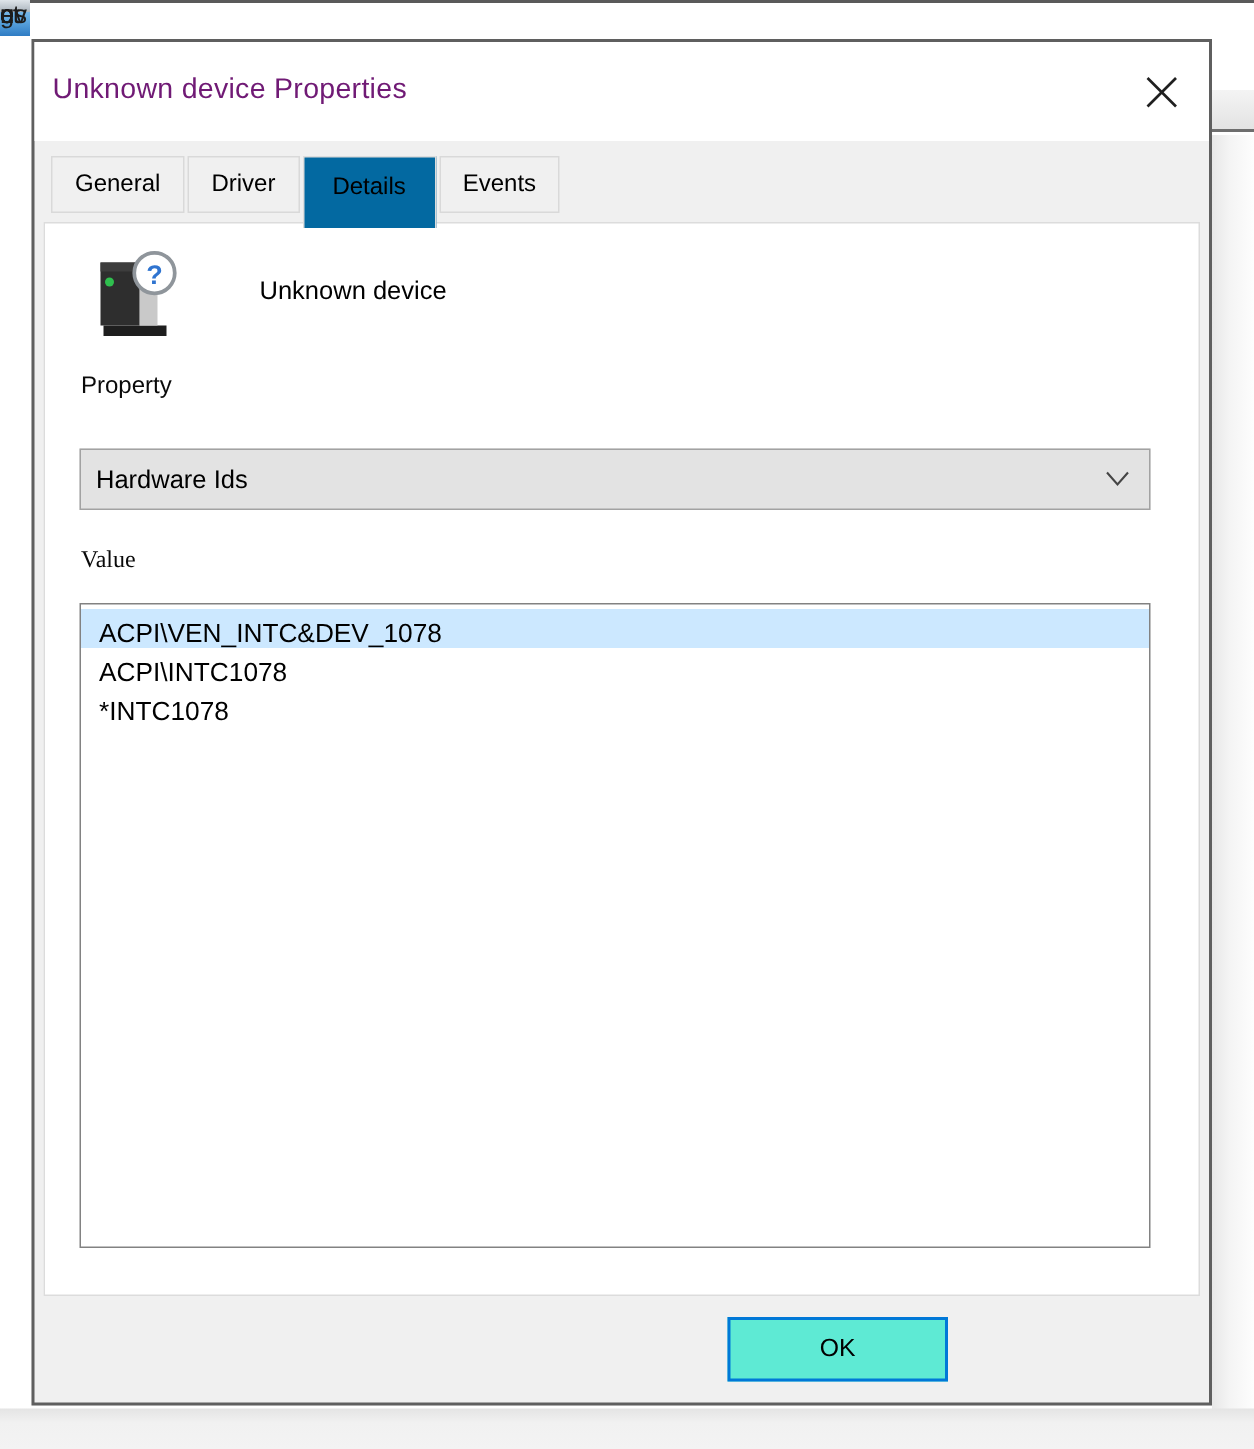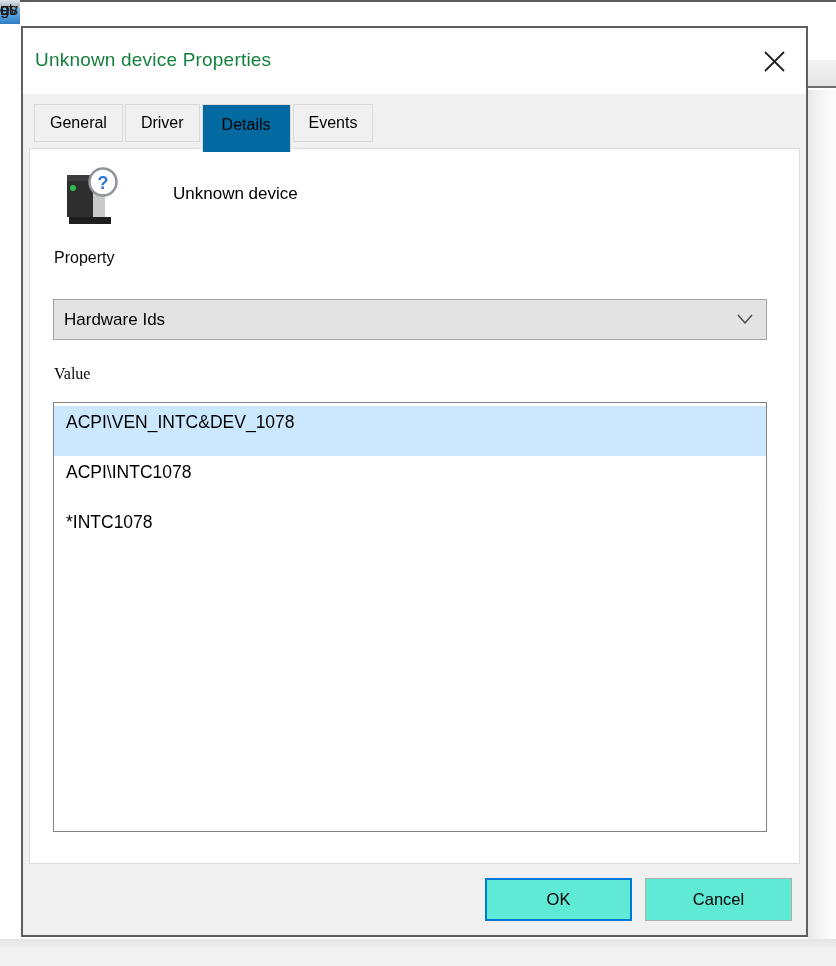--- a/index.html
+++ b/index.html
@@ -57,21 +57,21 @@
     position: absolute; left: 21px; top: 26px; width: 787px; height: 911px;
     border: 2px solid #5f5f5f;
     background: #f0f0f0;
   }
   .titlebar {
     position: absolute; left: 0; top: 0; width: 100%; height: 66px;
     background: #ffffff;
   }
   .dlg-title {
     position: absolute; left: 12px; top: 21px;
-    font-size: 19px; color: #15803d; letter-spacing: 0.2px;
+    font-size: 19px; color: #701a75; letter-spacing: 0.2px;
   }
   .close-btn {
     position: absolute; right: 12px; top: 14px; width: 40px; height: 38px;
     background: transparent; border: none; cursor: pointer;
     display: flex; align-items: center; justify-content: center;
   }
 
   
   .tabs {
     position: absolute; left: 11px; top: 76px; height: 48px;
@@ -115,21 +115,21 @@
   .combo-chevron {
     position: absolute; right: 13px; top: 14px;
   }
 
   .listbox {
     position: absolute; left: 23px; top: 253px; width: 714px; height: 430px;
     background: #ffffff; border: 1px solid #828282;
     padding-top: 3px; overflow: hidden;
   }
   .list-item {
-    height: 50px; line-height: 33px; padding-left: 12px;
+    height: 26px; line-height: 33px; padding-left: 12px;
     font-size: 17.5px; white-space: nowrap; cursor: default;
   }
   .list-item.selected { background: #cce8ff; }
 
   
   .btn {
     position: absolute; top: 850px; width: 147px; height: 43px;
     background: #5eead4; font-size: 16.5px;
     font-family: "Liberation Sans", sans-serif; cursor: pointer;
     text-align: center;
@@ -203,15 +203,14 @@
 
     <div class="listbox">
       <div class="list-item selected">ACPI\VEN_INTC&amp;DEV_1078</div>
       <div class="list-item">ACPI\INTC1078</div>
       <div class="list-item">*INTC1078</div>
     </div>
 
   </div>
 
   <button class="btn btn-ok">OK</button>
-  <button class="btn btn-cancel">Cancel</button>
 
 </div>
 
 </body></html>

